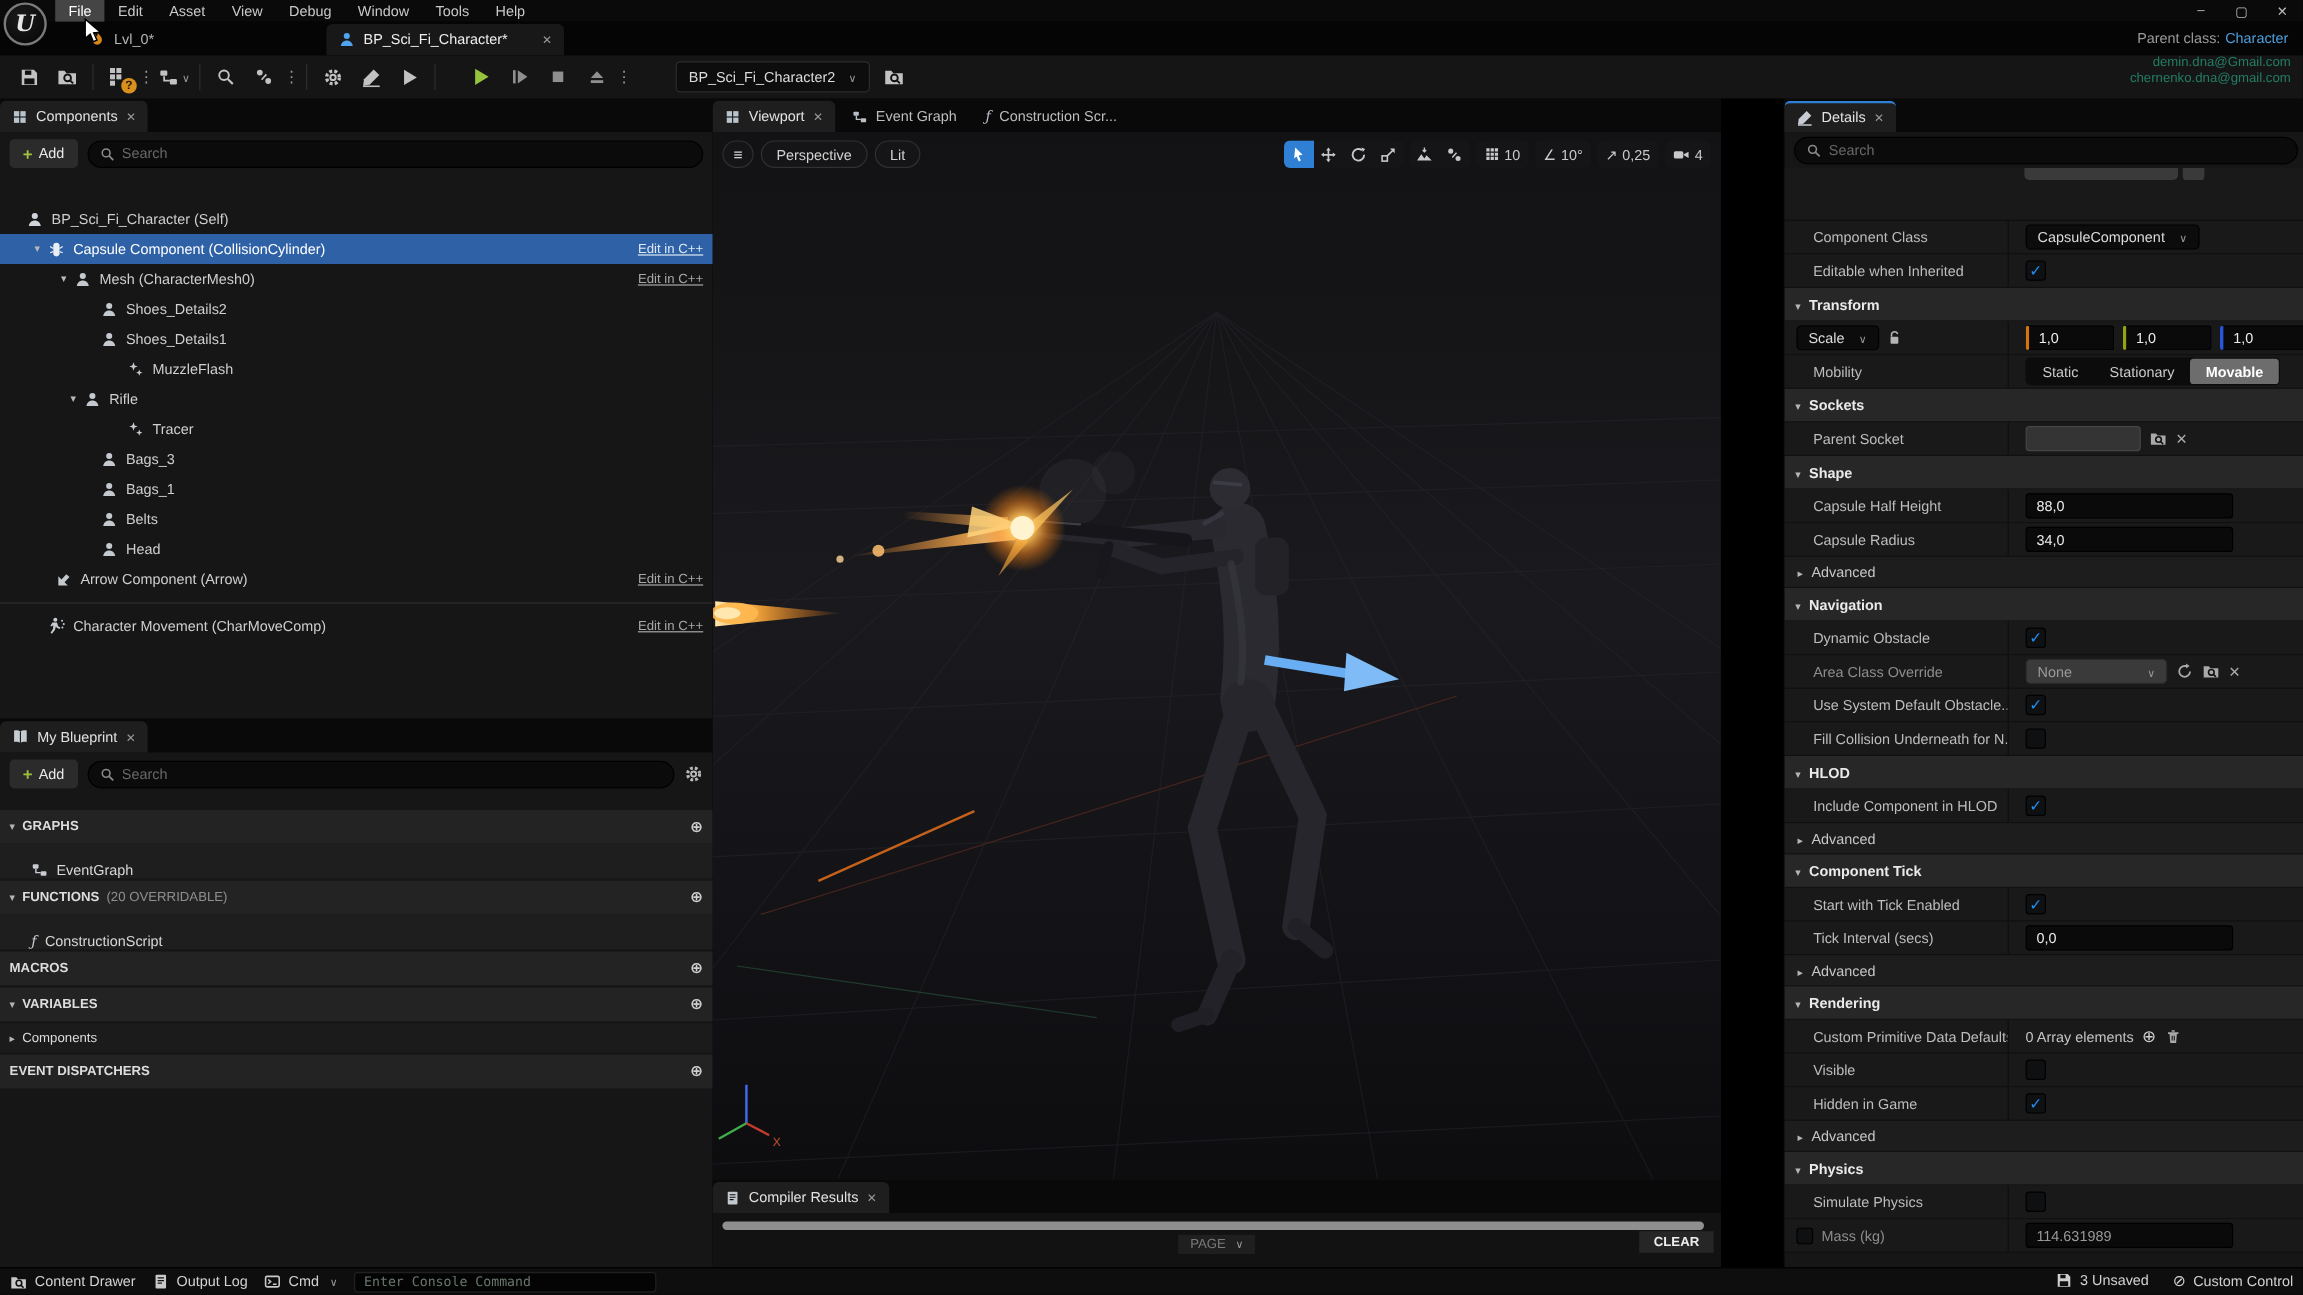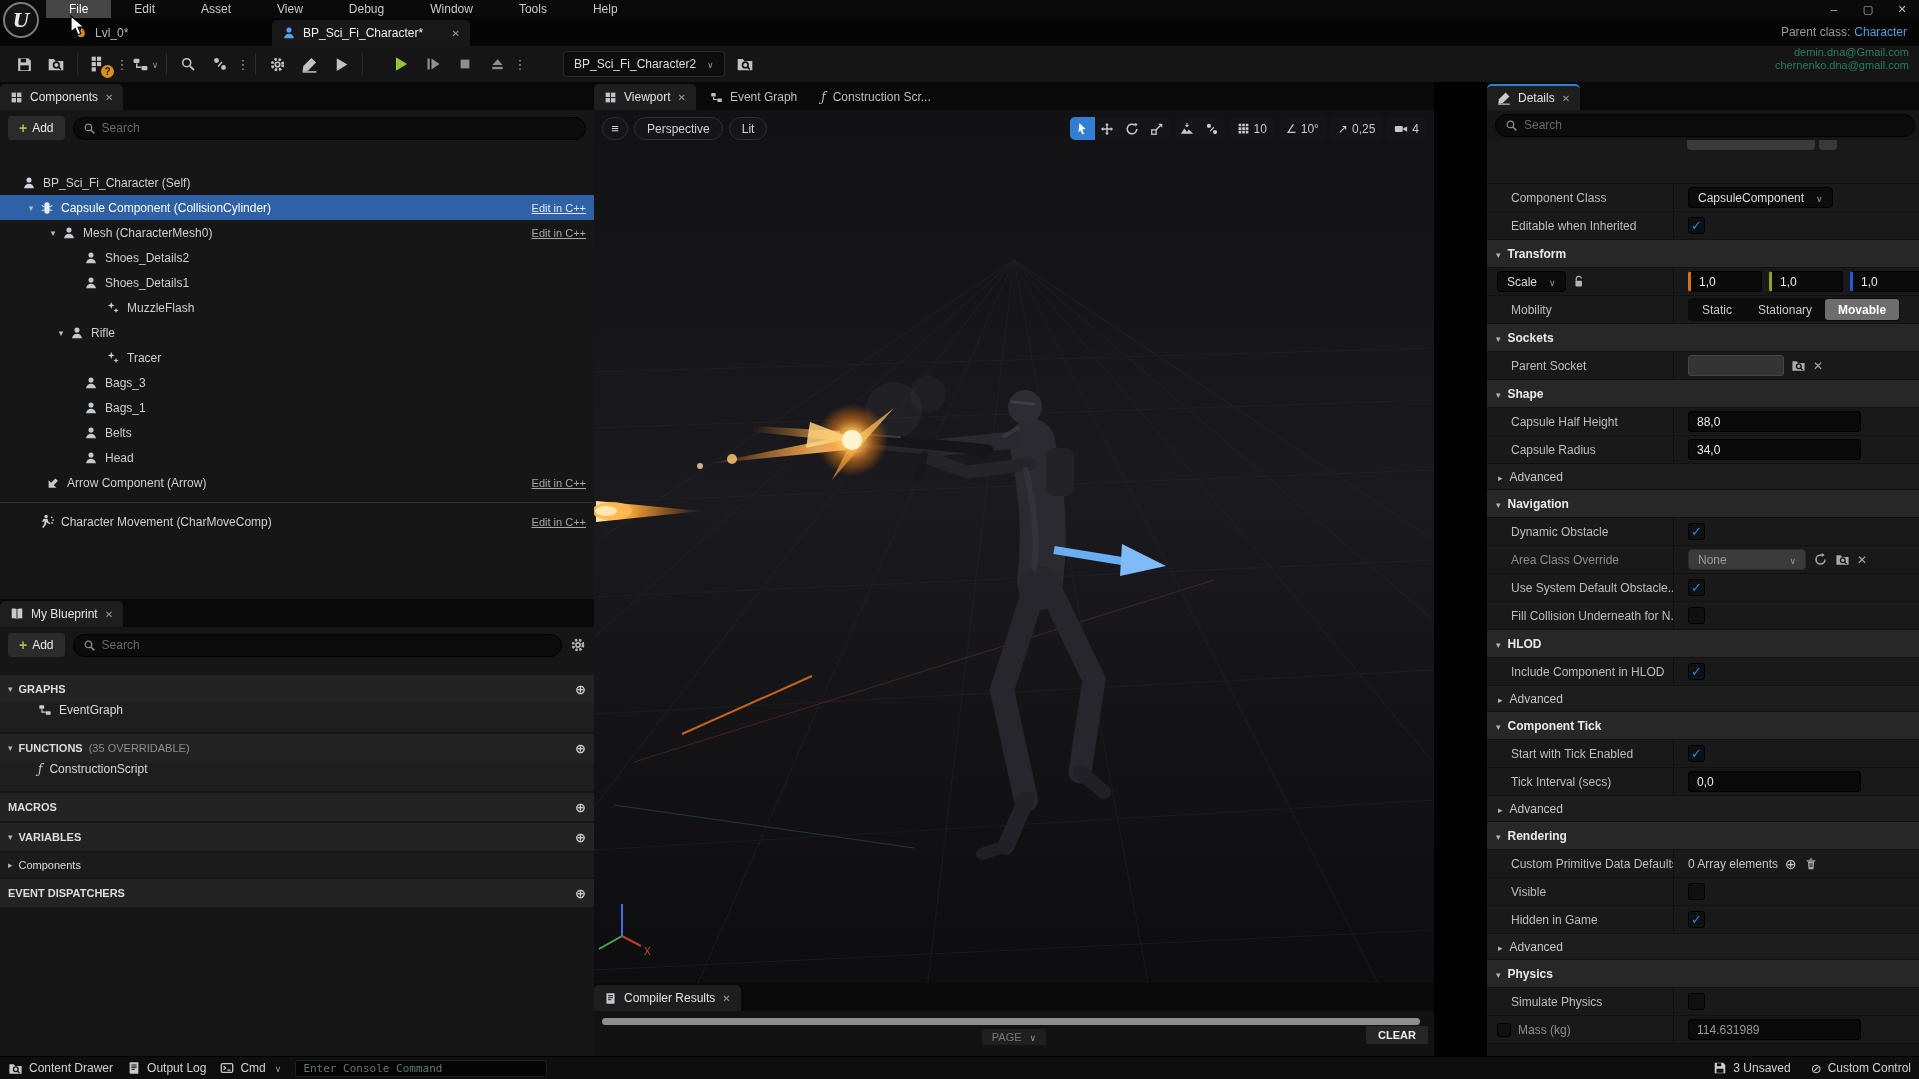--- a/index.html
+++ b/index.html
@@ -2,21 +2,21 @@
 <html><head>
 <meta charset="utf-8">
 <style>
 *{margin:0;padding:0;box-sizing:border-box}
 html,body{width:1919px;height:1079px;overflow:hidden;background:#000;
 font-family:"Liberation Sans","DejaVu Sans",sans-serif;font-size:12px;color:#c5c5c5;
 -webkit-font-smoothing:antialiased}
 svg.ic{display:block}
 
 #menubar{position:absolute;left:0;top:0;right:0;height:18px;background:#0a0a0a;display:flex;align-items:center;padding-left:46px;z-index:30}
-.menu-item{padding:1px 23px;color:#c9c9c9;height:18px;display:flex;align-items:center}
+.menu-item{padding:1px 11px;color:#c9c9c9;height:18px;display:flex;align-items:center}
 .menu-item.active{background:#454545;color:#fff}
 #winbtns{position:absolute;right:0;top:0;height:18px;display:flex;z-index:40}
 .wbtn{width:34px;height:18px;display:flex;align-items:center;justify-content:center;color:#bdbdbd;font-size:11px}
 .wmin::after{content:"–"}.wmax::after{content:"▢"}.wclose::after{content:"✕"}
 #uelogo{position:absolute;left:3px;top:2px;width:36px;height:36px;border-radius:50%;border:2px solid #7a7a7a;background:radial-gradient(circle at 40% 35%,#1c1c1c,#050505);z-index:35;display:flex;align-items:center;justify-content:center}
 #uelogo::after{content:"U";font-family:"DejaVu Serif",serif;font-weight:bold;font-style:italic;font-size:19px;color:#e8e8e8}
 #tabsrow{position:absolute;left:0;top:18px;right:0;height:28px;background:#050505;z-index:20}
 .asset-tab{position:absolute;top:2px;height:26px;display:flex;align-items:center;gap:7px;padding:0 10px;color:#b5b5b5}
 #leveltab{left:64px}
 #bptab{left:272px;width:198px;background:#181818;border-radius:5px 5px 0 0;color:#efefef}
@@ -53,21 +53,21 @@
 .exp.open::after{content:"▾"}
 .exp.none{visibility:hidden}
 .ticon{width:18px;min-width:18px;display:flex;justify-content:center;margin-right:5px}
 .editlink{margin-left:auto;color:#a8a8a8;text-decoration:underline;font-size:11px}
 .trow.selected .editlink{color:#dfe9f5}
 .tdivider{height:1px;background:#2e2e2e;margin:7px 0 6px 0}
 
 .sechead{height:28px;background:#232323;display:flex;align-items:center;gap:6px;padding:0 8px;font-weight:bold;font-size:11px;color:#dddddd;margin-top:2px}
 .sechead .plus{margin-left:auto;color:#cfcfcf;font-size:13px}
 .plus::after{content:"⊕"}
-.secitem{height:29px;background:#1e1e1e;display:flex;align-items:flex-start;gap:7px;padding-left:38px;color:#d8d8d8;margin-top:0}
+.secitem{height:29px;background:#1e1e1e;display:flex;align-items:flex-end;gap:7px;padding-left:26px;color:#d8d8d8;margin-top:0}
 .dim{color:#8f8f8f;font-weight:normal}
 .carets{font-size:9px;color:#b5b5b5}
 
 #centertabs .ptab{margin-right:2px}
 .flattab{height:26px;display:flex;align-items:center;gap:7px;padding:0 12px;color:#bdbdbd}
 #viewport{position:absolute;left:0;top:28px;width:840px;height:873px;overflow:hidden;background:#121214}
 .vp-pills{position:absolute;top:7px;left:8px;display:flex;gap:6px;z-index:5}
 .pill{height:23px;background:rgba(22,22,24,.88);border:1px solid #303034;border-radius:12px;display:flex;align-items:center;padding:0 12px;color:#d2d2d2;gap:5px}
 .pill.round{width:26px;padding:0;justify-content:center}
 .ham::after{content:"≡";font-size:13px}
@@ -581,21 +581,21 @@
     </div>
     <div class="secitem">
       <svg class="ic" width="14" height="14" style="color:#c9ccd2">
           <use href="#i-nodes"></use>
         </svg>
       <span>EventGraph</span>
     </div>
     <div class="sechead">
       <span class="carets">▾</span>
         <span>FUNCTIONS</span>
-      <span class="dim">(35 OVERRIDABLE)</span>
+      <span class="dim">(20 OVERRIDABLE)</span>
       <span class="plus"></span>
     </div>
     <div class="secitem">
       <span style="font-family:'DejaVu Serif',serif;font-style:italic;color:#c9ccd2">ƒ</span>
       <span>ConstructionScript</span>
     </div>
     <div class="sechead">
       <span>MACROS</span>
       <span class="plus"></span>
     </div>

